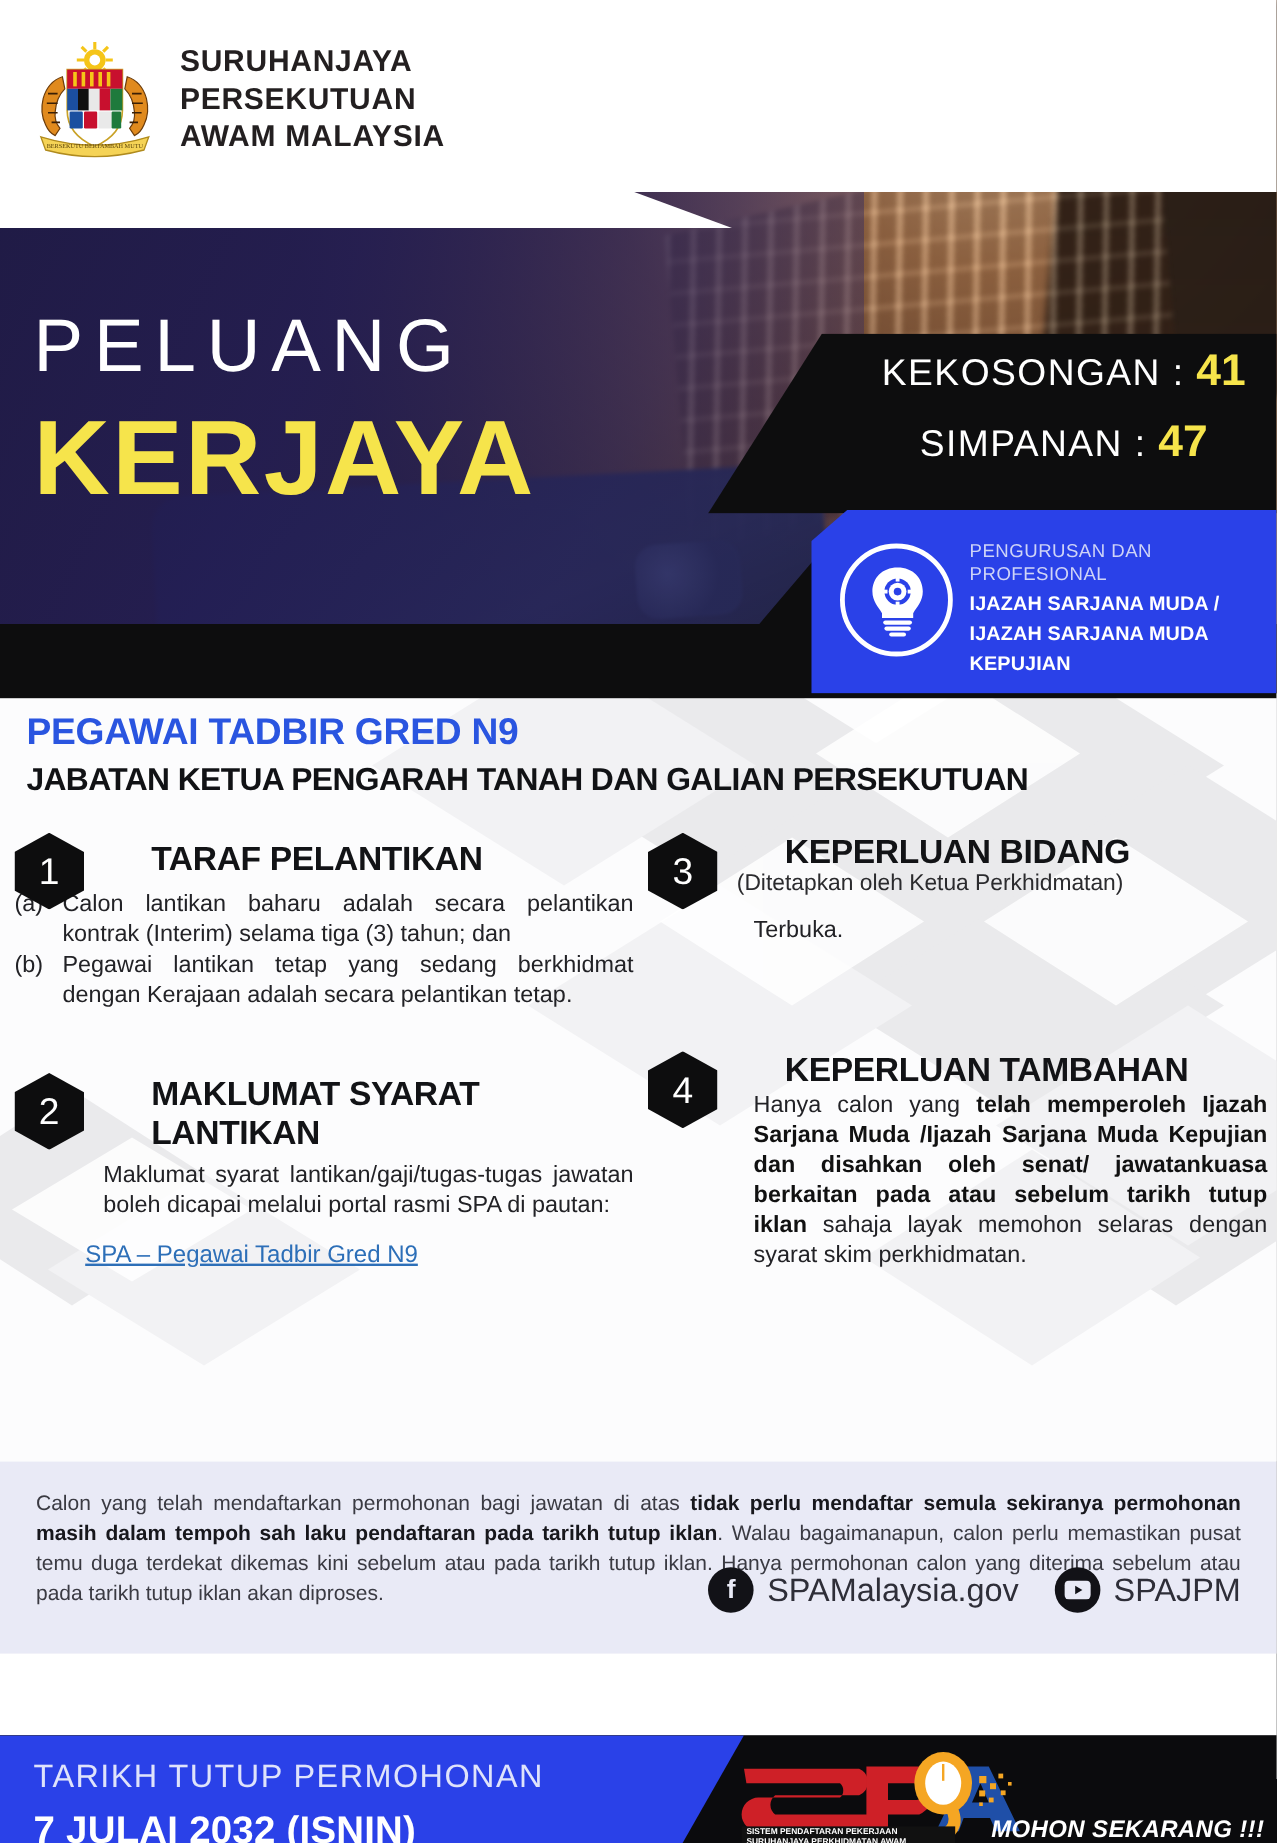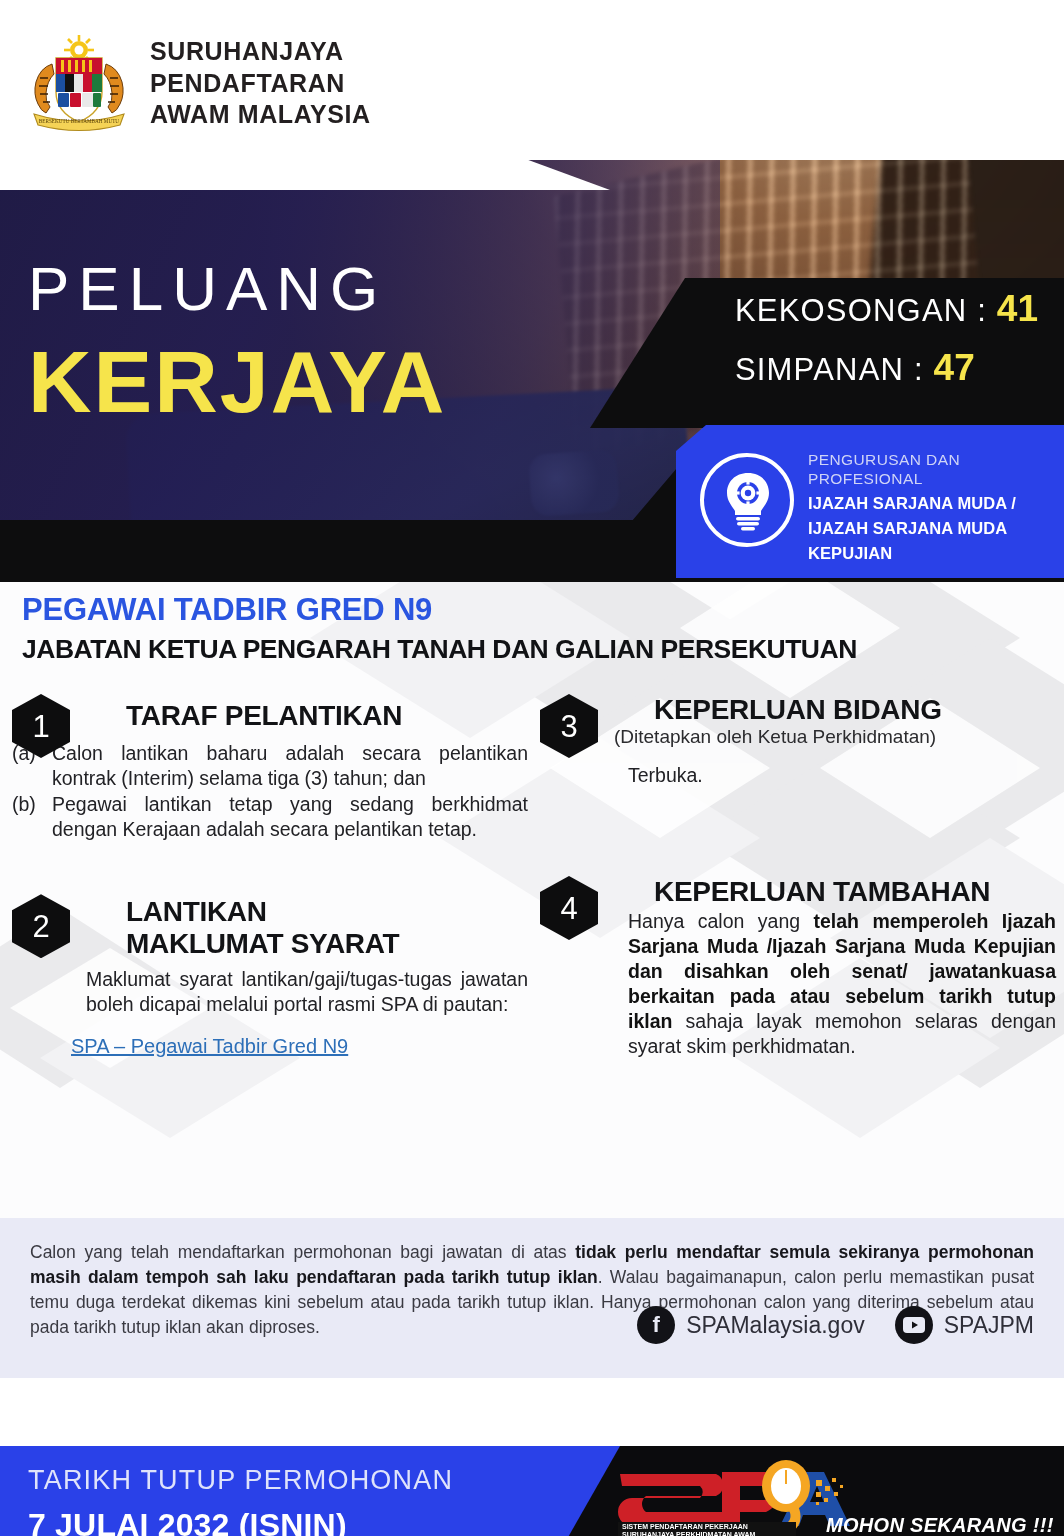--- a/index.html
+++ b/index.html
@@ -102,21 +102,21 @@
   .peluang {
     font-size:62px; font-weight:300; letter-spacing:9px;
     color:#ffffff; line-height:1; font-family:"Liberation Sans", sans-serif;
   }
   .kerjaya {
     font-size:88px; font-weight:bold; letter-spacing:2px;
     color:#F6E44B; line-height:1.05; margin-top:16px;
   }
 
   .vac-block {
-    position:absolute; right:26px; top:290px; z-index:26; text-align:left;
+    position:absolute; right:26px; top:290px; z-index:26; text-align:center;
   }
   .vac-row {
     font-size:31px; font-weight:300; color:#ffffff; letter-spacing:1.2px;
     line-height:1; margin-bottom:22px; white-space:nowrap;
   }
   .vac-num {
     color:#F6E44B; font-weight:bold; font-size:37px; letter-spacing:0;
   }
 
   
@@ -204,21 +204,21 @@
     position:absolute; right:30px; top:88px;
     display:flex; align-items:center; gap:16px;
   }
   .soc { display:flex; align-items:center; gap:11px; }
   .soc-ic {
     width:38px; height:38px; border-radius:50%;
     background:#121217; color:#E9EAF6;
     display:flex; align-items:center; justify-content:center;
     font-size:22px; font-weight:bold; line-height:1;
   }
-  .soc-tx { font-size:23px; color:#2e2e38; }
+  .soc-tx { font-size:27px; color:#2e2e38; }
 
   
   .bottom {
     position:absolute; left:0; top:1446px; width:1064px; height:158px;
     background:#0b0b0d; z-index:10; overflow:hidden;
   }
   .bottom-blue {
     position:absolute; left:0; top:0; width:620px; height:158px;
     background:#2A41E8;
     clip-path: polygon(0 0, 620px 0, 530px 158px, 0 158px);
@@ -314,21 +314,21 @@
       <g stroke="#3a1f05" stroke-width="1.3" fill="none">
         <path d="M22 48 h8 M21 56 h9 M22 64 h8 M25 72 h7"></path>
         <path d="M100 48 h-8 M101 56 h-9 M100 64 h-8 M97 72 h-7"></path>
       </g>
 
       <path d="M16 84 q45 14 90 0 l-4 11 q-41 11 -82 0 z" fill="#F5D356" stroke="#b08b1e" stroke-width="1.1"></path>
       <text x="61" y="93" font-size="5.2" text-anchor="middle" fill="#5a4209" font-family="'Liberation Serif',serif">BERSEKUTU BERTAMBAH MUTU</text>
     </svg>
     <div class="agency-name">
       <div>SURUHANJAYA</div>
-      <div>PENDAFTARAN</div>
+      <div>PERSEKUTUAN</div>
       <div>AWAM MALAYSIA</div>
     </div>
   </div>
 
   <div class="hero-title">
     <div class="peluang">PELUANG</div>
     <div class="kerjaya">KERJAYA</div>
   </div>
 
   <div class="vac-block">
@@ -418,22 +418,22 @@
         <li>
           <span class="mk">(b)</span>
           <span class="tx">Pegawai lantikan tetap yang sedang berkhidmat dengan Kerajaan adalah secara pelantikan tetap.</span>
         </li>
       </ul>
     </div>
 
     <div class="item" style="margin-top:52px;">
       <div class="hexnum">2</div>
       <div class="item-head" style="padding-top:2px;">
+        <div>MAKLUMAT SYARAT</div>
         <div>LANTIKAN</div>
-        <div>MAKLUMAT SYARAT</div>
       </div>
       <div class="item-body" style="margin-left:74px; margin-top:8px;">Maklumat syarat lantikan/gaji/tugas-tugas jawatan boleh dicapai melalui portal rasmi SPA di pautan:</div>
       <a class="link" style="margin-left:59px;" href="#">SPA – Pegawai Tadbir Gred N9</a>
     </div>
 
   </div>
 
   <div class="col col-right">
 
     <div class="item">

